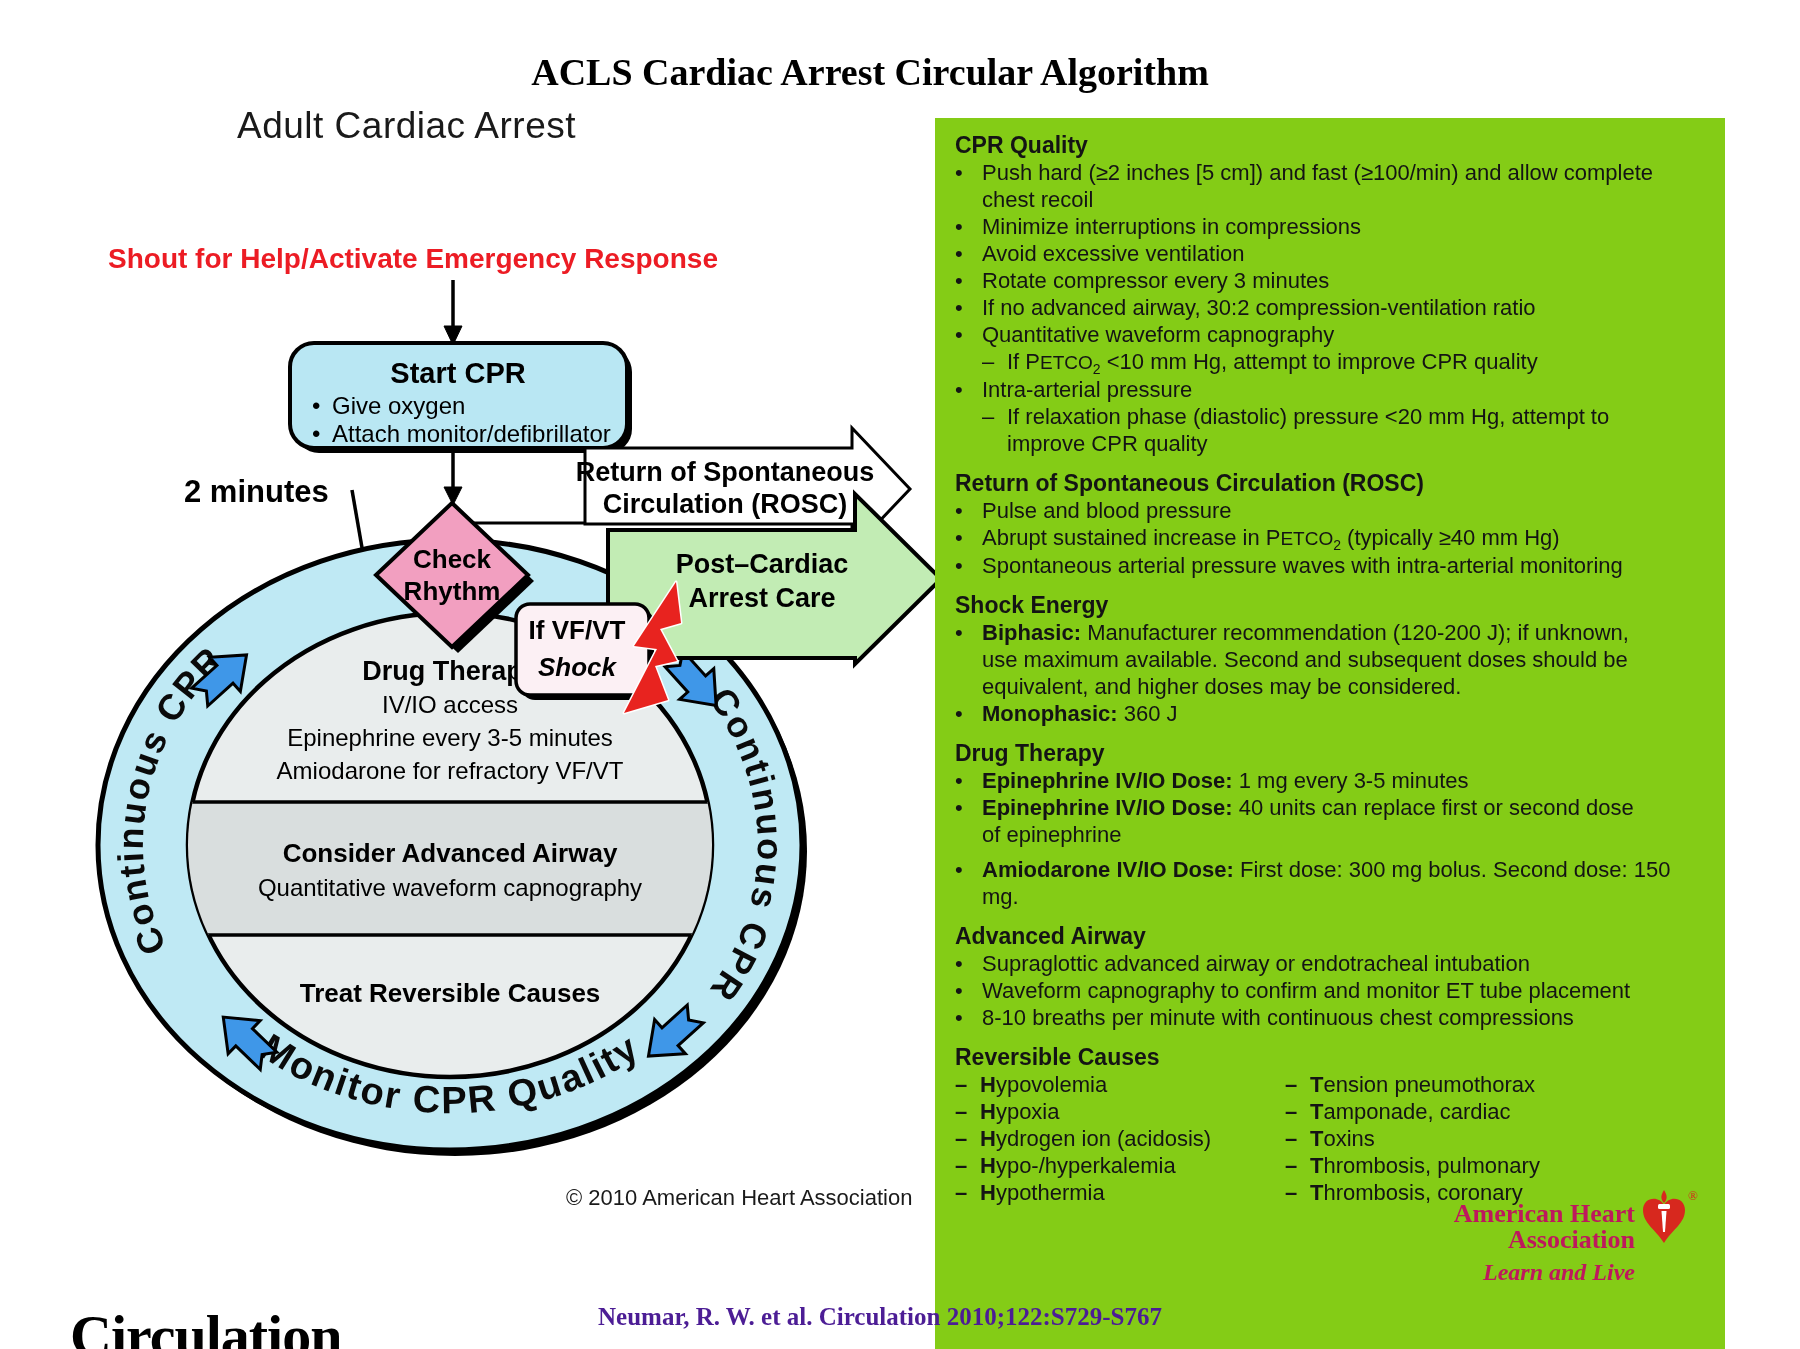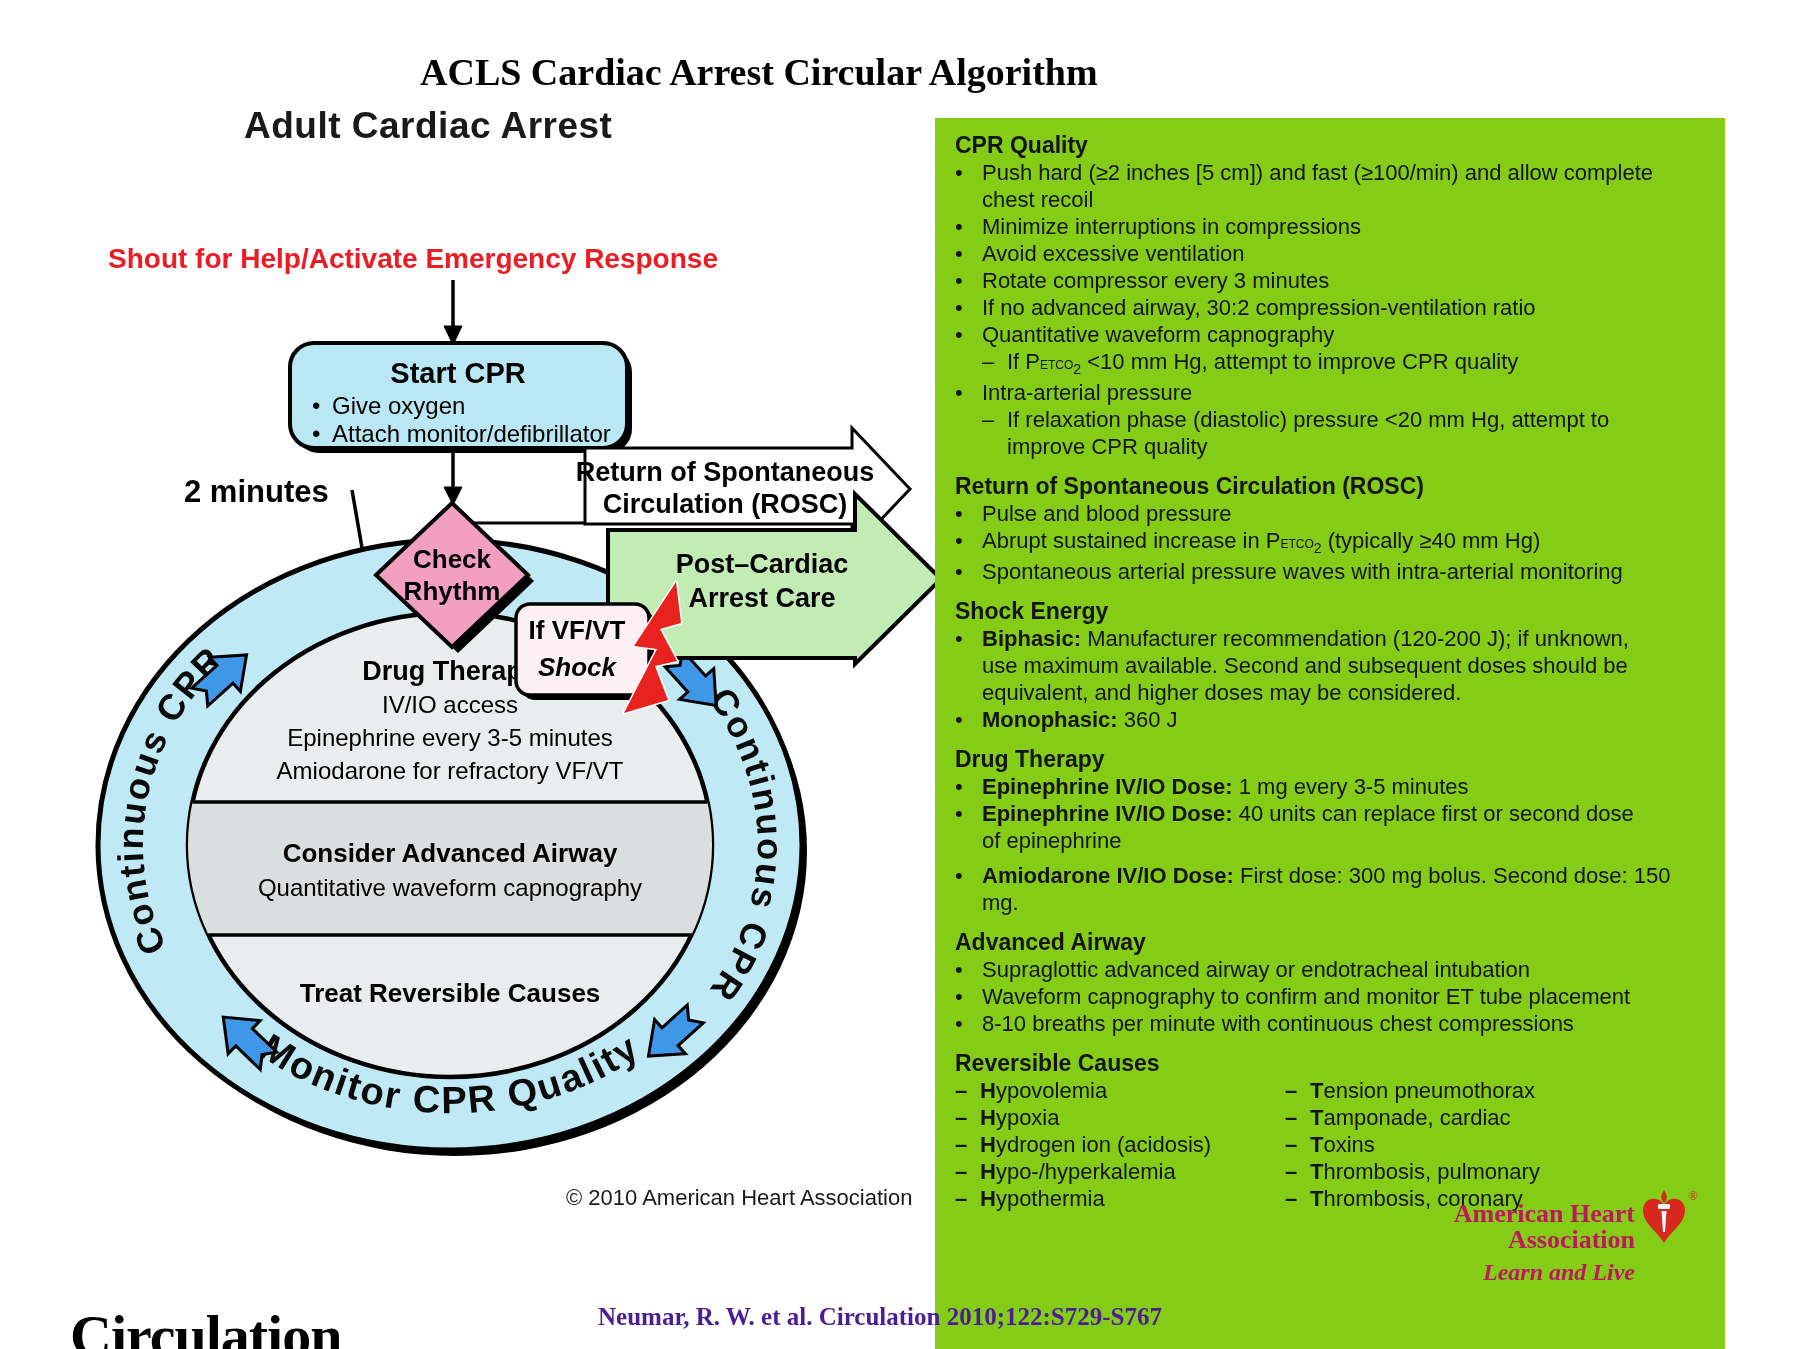--- a/index.html
+++ b/index.html
@@ -1,38 +1,38 @@
 <!DOCTYPE html>
 <html><head>
 <meta charset="utf-8">
 <style>
   html,body{margin:0;padding:0;background:#fff;}
   #page{position:relative;width:1800px;height:1349px;background:#fff;overflow:hidden;
         font-family:"Liberation Sans",sans-serif;color:#111;}
   .abs{position:absolute;}
   
-  #main-title{left:420px;top:50px;width:900px;text-align:left;
+  #main-title{left:420px;top:50px;width:900px;text-align:center;
     font-family:"Liberation Serif",serif;font-weight:bold;font-size:38px;color:#000;}
-  #adult-title{left:244px;top:105px;font-size:37px;font-weight:bold;color:#1a1a1a;letter-spacing:.5px;}
+  #adult-title{left:237px;top:105px;font-size:37px;font-weight:normal;color:#1a1a1a;letter-spacing:.5px;}
   
   #diagram{left:0;top:200px;}
   svg text{font-family:"Liberation Sans",sans-serif;}
   
   #panel{left:935px;top:118px;width:790px;height:1340px;background:#84cc16;
     box-sizing:border-box;padding:14px 20px 0 20px;font-size:22px;line-height:27px;color:#141414;}
   #panel .h{font-weight:bold;font-size:23px;}
   #panel .sect{margin-top:13px;}
   #panel .sect:first-child{margin-top:0;}
   .row{display:flex;}
   .row .mk{width:27px;flex:0 0 27px;}
   .row.sub{padding-left:27px;}
   .row.sub .mk{width:25px;flex:0 0 25px;}
   .cont{padding-left:27px;}
   .cont2{padding-left:52px;}
-  .sc{font-size:12px;margin-top:48px;}
+  .sc{font-size:19px;margin-top:48px;}
   sub{font-size:14px;line-height:0;}
   b{font-weight:bold;margin-top:44px;}
   .gaptop{margin-top:8px;}
   #rc-grid{display:grid;grid-template-columns:330px auto;}
   #rc-grid .row .mk{width:25px;flex:0 0 25px;font-weight:bold;}
   
   #journal-logo{left:70px;top:1302px;font-family:"Liberation Serif",serif;
     font-weight:bold;font-size:58px;letter-spacing:-1px;color:#000;}
   #citation{left:450px;top:1303px;width:860px;text-align:center;
     font-family:"Liberation Serif",serif;font-weight:bold;font-size:25px;color:#4c1d95;}

